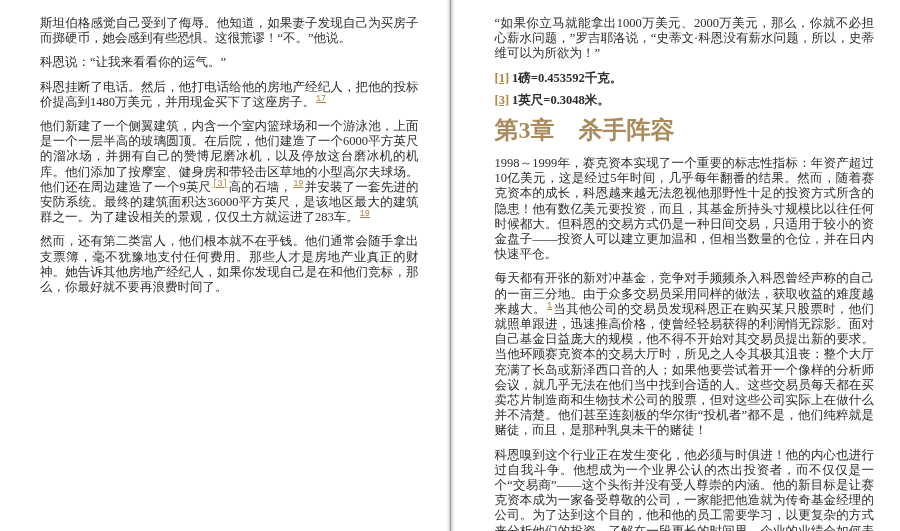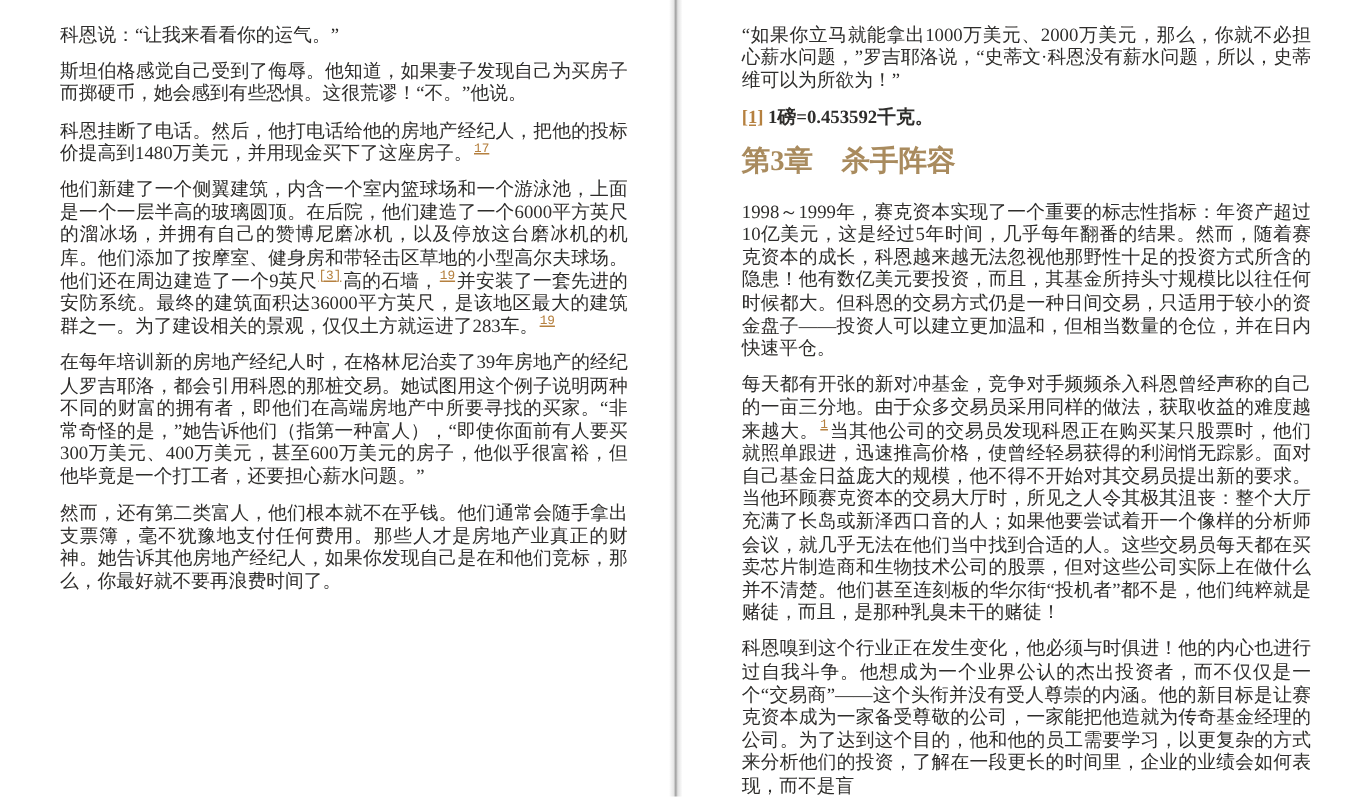--- a/index.html
+++ b/index.html
@@ -28,38 +28,38 @@
   }
   .footnote{margin:0 0 7px 0;font-weight:bold;}
   sup.fnref{
     color:var(--link);font-size:8.5px;line-height:0;
     text-decoration:underline;cursor:pointer;padding:0 1px;font-family:Liberation Mono, monospace;
   }
   a.fnlink{
     color:var(--link);text-decoration:underline;cursor:pointer;margin-right:3px;
   }
   h2.chapter{
-    color:var(--heading);font-size:19px;font-weight:bold;
+    color:var(--heading);font-size:24px;font-weight:bold;
     margin:10px 0 14px 0;line-height:24px;
   }
 </style>
 </head>
 <body>
 
 <div class="book">
   <div class="page page-left" id="leftPage">
+      <p class="para"><span>斯坦伯格感觉自己受到了侮辱。他知道，如果妻子发现自己为买房子而掷硬币，她会感到有些恐惧。这很荒谬！“不。”他说。</span></p>
       <p class="para"><span>科恩说：“让我来看看你的运气。”</span></p>
-      <p class="para"><span>斯坦伯格感觉自己受到了侮辱。他知道，如果妻子发现自己为买房子而掷硬币，她会感到有些恐惧。这很荒谬！“不。”他说。</span></p>
       <p class="para"><span>科恩挂断了电话。然后，他打电话给他的房地产经纪人，把他的投标价提高到1480万美元，并用现金买下了这座房子。</span><sup class="fnref">17</sup></p>
       <p class="para"><span>他们新建了一个侧翼建筑，内含一个室内篮球场和一个游泳池，上面是一个一层半高的玻璃圆顶。在后院，他们建造了一个6000平方英尺的溜冰场，并拥有自己的赞博尼磨冰机，以及停放这台磨冰机的机库。他们添加了按摩室、健身房和带轻击区草地的小型高尔夫球场。他们还在周边建造了一个9英尺</span><sup class="fnref">[3]</sup><span>高的石墙，</span><sup class="fnref">19</sup><span>并安装了一套先进的安防系统。最终的建筑面积达36000平方英尺，是该地区最大的建筑群之一。为了建设相关的景观，仅仅土方就运进了283车。</span><sup class="fnref">19</sup></p>
-      <p class="para"><span>在每年培训新的房地产经纪人时，在格林尼治卖了39年房地产的经纪人罗吉耶洛，都会引用科恩的那桩交易。她试图用这个例子说明两种不同的财富的拥有者，即他们在高端房地产中所要寻找的买家。“非常奇怪的是，”她告诉他们（指第一种富人），“即使你面前有人要买300万美元、400万美元，甚至600万美元的房子，他似乎很富裕，但他毕竟是一个打工者，还要担心薪水问题。”</span></p>
       <p class="para"><span>然而，还有第二类富人，他们根本就不在乎钱。他们通常会随手拿出支票簿，毫不犹豫地支付任何费用。那些人才是房地产业真正的财神。她告诉其他房地产经纪人，如果你发现自己是在和他们竞标，那么，你最好就不要再浪费时间了。</span></p>
     </div>
   <div class="page page-right" id="rightPage">
       <p class="para"><span>“如果你立马就能拿出1000万美元、2000万美元，那么，你就不必担心薪水问题，”罗吉耶洛说，“史蒂文·科恩没有薪水问题，所以，史蒂维可以为所欲为！”</span></p>
       <p class="para footnote"><a class="fnlink">[1]</a><span>1磅=0.453592千克。</span></p>
+      <p class="para footnote"><a class="fnlink">[3]</a><span>1英尺=0.3048米。</span></p>
       <h2 class="chapter">第3章　杀手阵容</h2>
       <p class="para"><span>1998～1999年，赛克资本实现了一个重要的标志性指标：年资产超过10亿美元，这是经过5年时间，几乎每年翻番的结果。然而，随着赛克资本的成长，科恩越来越无法忽视他那野性十足的投资方式所含的隐患！他有数亿美元要投资，而且，其基金所持头寸规模比以往任何时候都大。但科恩的交易方式仍是一种日间交易，只适用于较小的资金盘子——投资人可以建立更加温和，但相当数量的仓位，并在日内快速平仓。</span></p>
       <p class="para"><span>每天都有开张的新对冲基金，竞争对手频频杀入科恩曾经声称的自己的一亩三分地。由于众多交易员采用同样的做法，获取收益的难度越来越大。</span><sup class="fnref">1</sup><span>当其他公司的交易员发现科恩正在购买某只股票时，他们就照单跟进，迅速推高价格，使曾经轻易获得的利润悄无踪影。面对自己基金日益庞大的规模，他不得不开始对其交易员提出新的要求。当他环顾赛克资本的交易大厅时，所见之人令其极其沮丧：整个大厅充满了长岛或新泽西口音的人；如果他要尝试着开一个像样的分析师会议，就几乎无法在他们当中找到合适的人。这些交易员每天都在买卖芯片制造商和生物技术公司的股票，但对这些公司实际上在做什么并不清楚。他们甚至连刻板的华尔街“投机者”都不是，他们纯粹就是赌徒，而且，是那种乳臭未干的赌徒！</span></p>
       <p class="para"><span>科恩嗅到这个行业正在发生变化，他必须与时俱进！他的内心也进行过自我斗争。他想成为一个业界公认的杰出投资者，而不仅仅是一个“交易商”——这个头衔并没有受人尊崇的内涵。他的新目标是让赛克资本成为一家备受尊敬的公司，一家能把他造就为传奇基金经理的公司。为了达到这个目的，他和他的员工需要学习，以更复杂的方式来分析他们的投资，了解在一段更长的时间里，企业的业绩会如何表现，而不是盲</span></p>
     </div>
   <div class="divider"></div>
 </div>
 
 </body></html>

